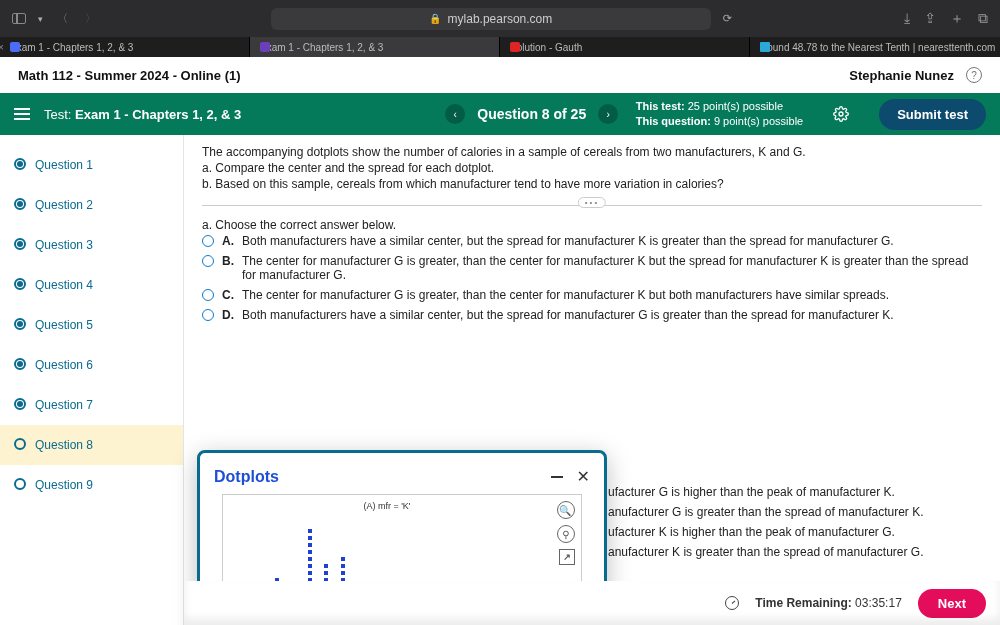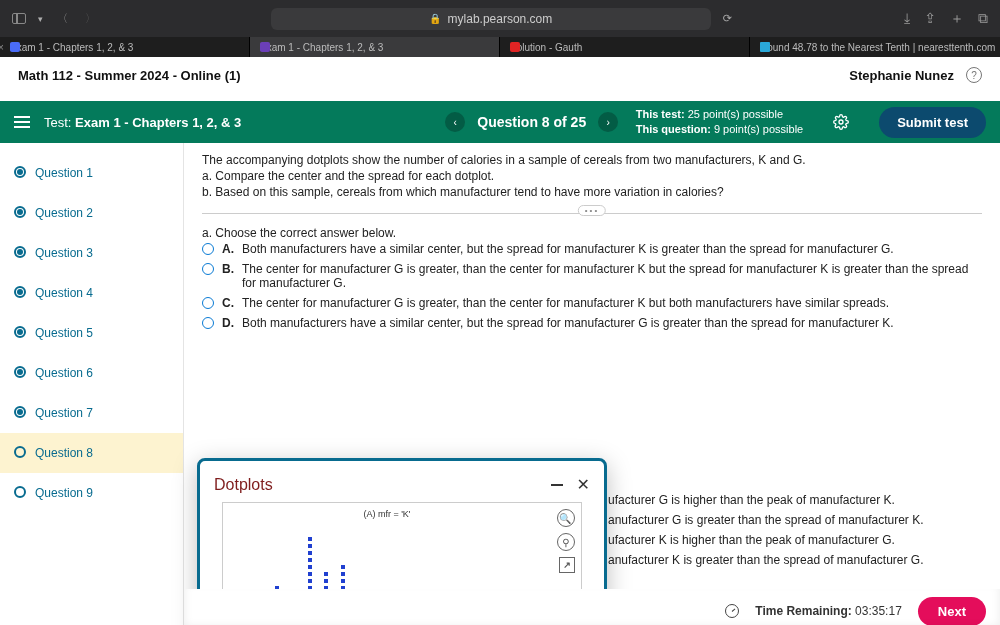--- a/index.html
+++ b/index.html
@@ -21,21 +21,21 @@
 .tab .dot { width:10px; height:10px; border-radius:2px; display:inline-block; }
 .closex{position:absolute;left:-2px;color:#888;}
 
 
 .page-head { height:36px; display:flex; align-items:center; padding:0 18px; font-size:13px; color:#111;}
 .page-head .spacer{flex:1;}
 .page-head .user{font-size:13px;}
 .help-ico{width:16px;height:16px;border:1.5px solid #777;border-radius:50%;display:flex;align-items:center;justify-content:center;font-size:10px;color:#777;margin-left:12px;}
 
 
-.greenbar { height:42px; background:#047a5b; display:flex; align-items:center; color:#fff; padding:0 14px; gap:14px; font-size:13px;margin-top:8px;}
+.greenbar { height:42px; background:#047a5b; display:flex; align-items:center; color:#fff; padding:0 14px; gap:14px; font-size:13px;}
 .hamb{display:flex;flex-direction:column;gap:3px;}
 .hamb span{width:16px;height:2px;background:#fff;}
 .greenbar .title .lbl{font-weight:400;}
 .greenbar .title .val{font-weight:700;}
 .greenbar .center{flex:0 0 auto;margin-left:190px;display:flex;align-items:center;gap:12px;}
 .navcirc{width:20px;height:20px;border-radius:50%;background:#035c45;display:flex;align-items:center;justify-content:center;font-size:10px;}
 .qof{font-weight:700;font-size:14px;}
 .greenbar .info{margin-left:auto;font-size:11px;line-height:1.4;}
 .greenbar .info b{font-weight:700;}
 .gear{width:16px;height:16px;margin:0 16px;color:#fff;}
@@ -57,21 +57,21 @@
 .divider::after{content:"•••";position:absolute;left:50%;top:-8px;transform:translateX(-50%);background:#fff;border:1px solid #ccc;border-radius:8px;padding:0 6px;font-size:8px;color:#888;letter-spacing:2px;}
 .prompt{margin-bottom:10px;}
 .opts{display:flex;flex-direction:column;gap:6px;}
 .opt{display:flex;gap:8px;align-items:flex-start;}
 .orad{width:12px;height:12px;border:1.5px solid #0b7bd4;border-radius:50%;flex:none;margin-top:1px;}
 .olab{font-weight:700;flex:none;}
 
 
 .popup{position:absolute;left:197px;top:315px;width:410px;height:305px;background:#fff;border:3px solid #086b8f;border-radius:8px;box-shadow:0 6px 24px rgba(0,0,0,.25);padding:14px 14px 0;overflow:hidden;}
 .popup-head{display:flex;align-items:center;margin-bottom:8px;}
-.popup-head h3{font-size:16px;font-weight:400;color:#7f1d1d;}
+.popup-head h3{font-size:16px;font-weight:700;color:#1d4ed8;}
 .popup-head .sp{flex:1;}
 .popup-head .min{width:12px;height:2px;background:#333;margin-right:14px;}
 .popup-head .cls{font-size:16px;color:#333;}
 .chartwrap{border:1px solid #ccc;margin:4px 8px 0;height:260px;position:relative;padding:6px 36px 0 6px;}
 .zoom{position:absolute;right:6px;width:18px;height:18px;border:1.5px solid #666;border-radius:50%;display:flex;align-items:center;justify-content:center;font-size:10px;color:#555;}
 .ext{position:absolute;right:6px;width:16px;height:16px;border:1.5px solid #666;display:flex;align-items:center;justify-content:center;font-size:9px;color:#555;font-weight:700;}
 .plot{position:relative;height:108px;}
 .plot .ptitle{text-align:center;font-size:9px;color:#333;margin-bottom:2px;}
 .axisline{position:absolute;bottom:18px;left:10px;right:10px;height:1px;background:#333;}
 .tick{position:absolute;bottom:14px;width:1px;height:5px;background:#333;}

